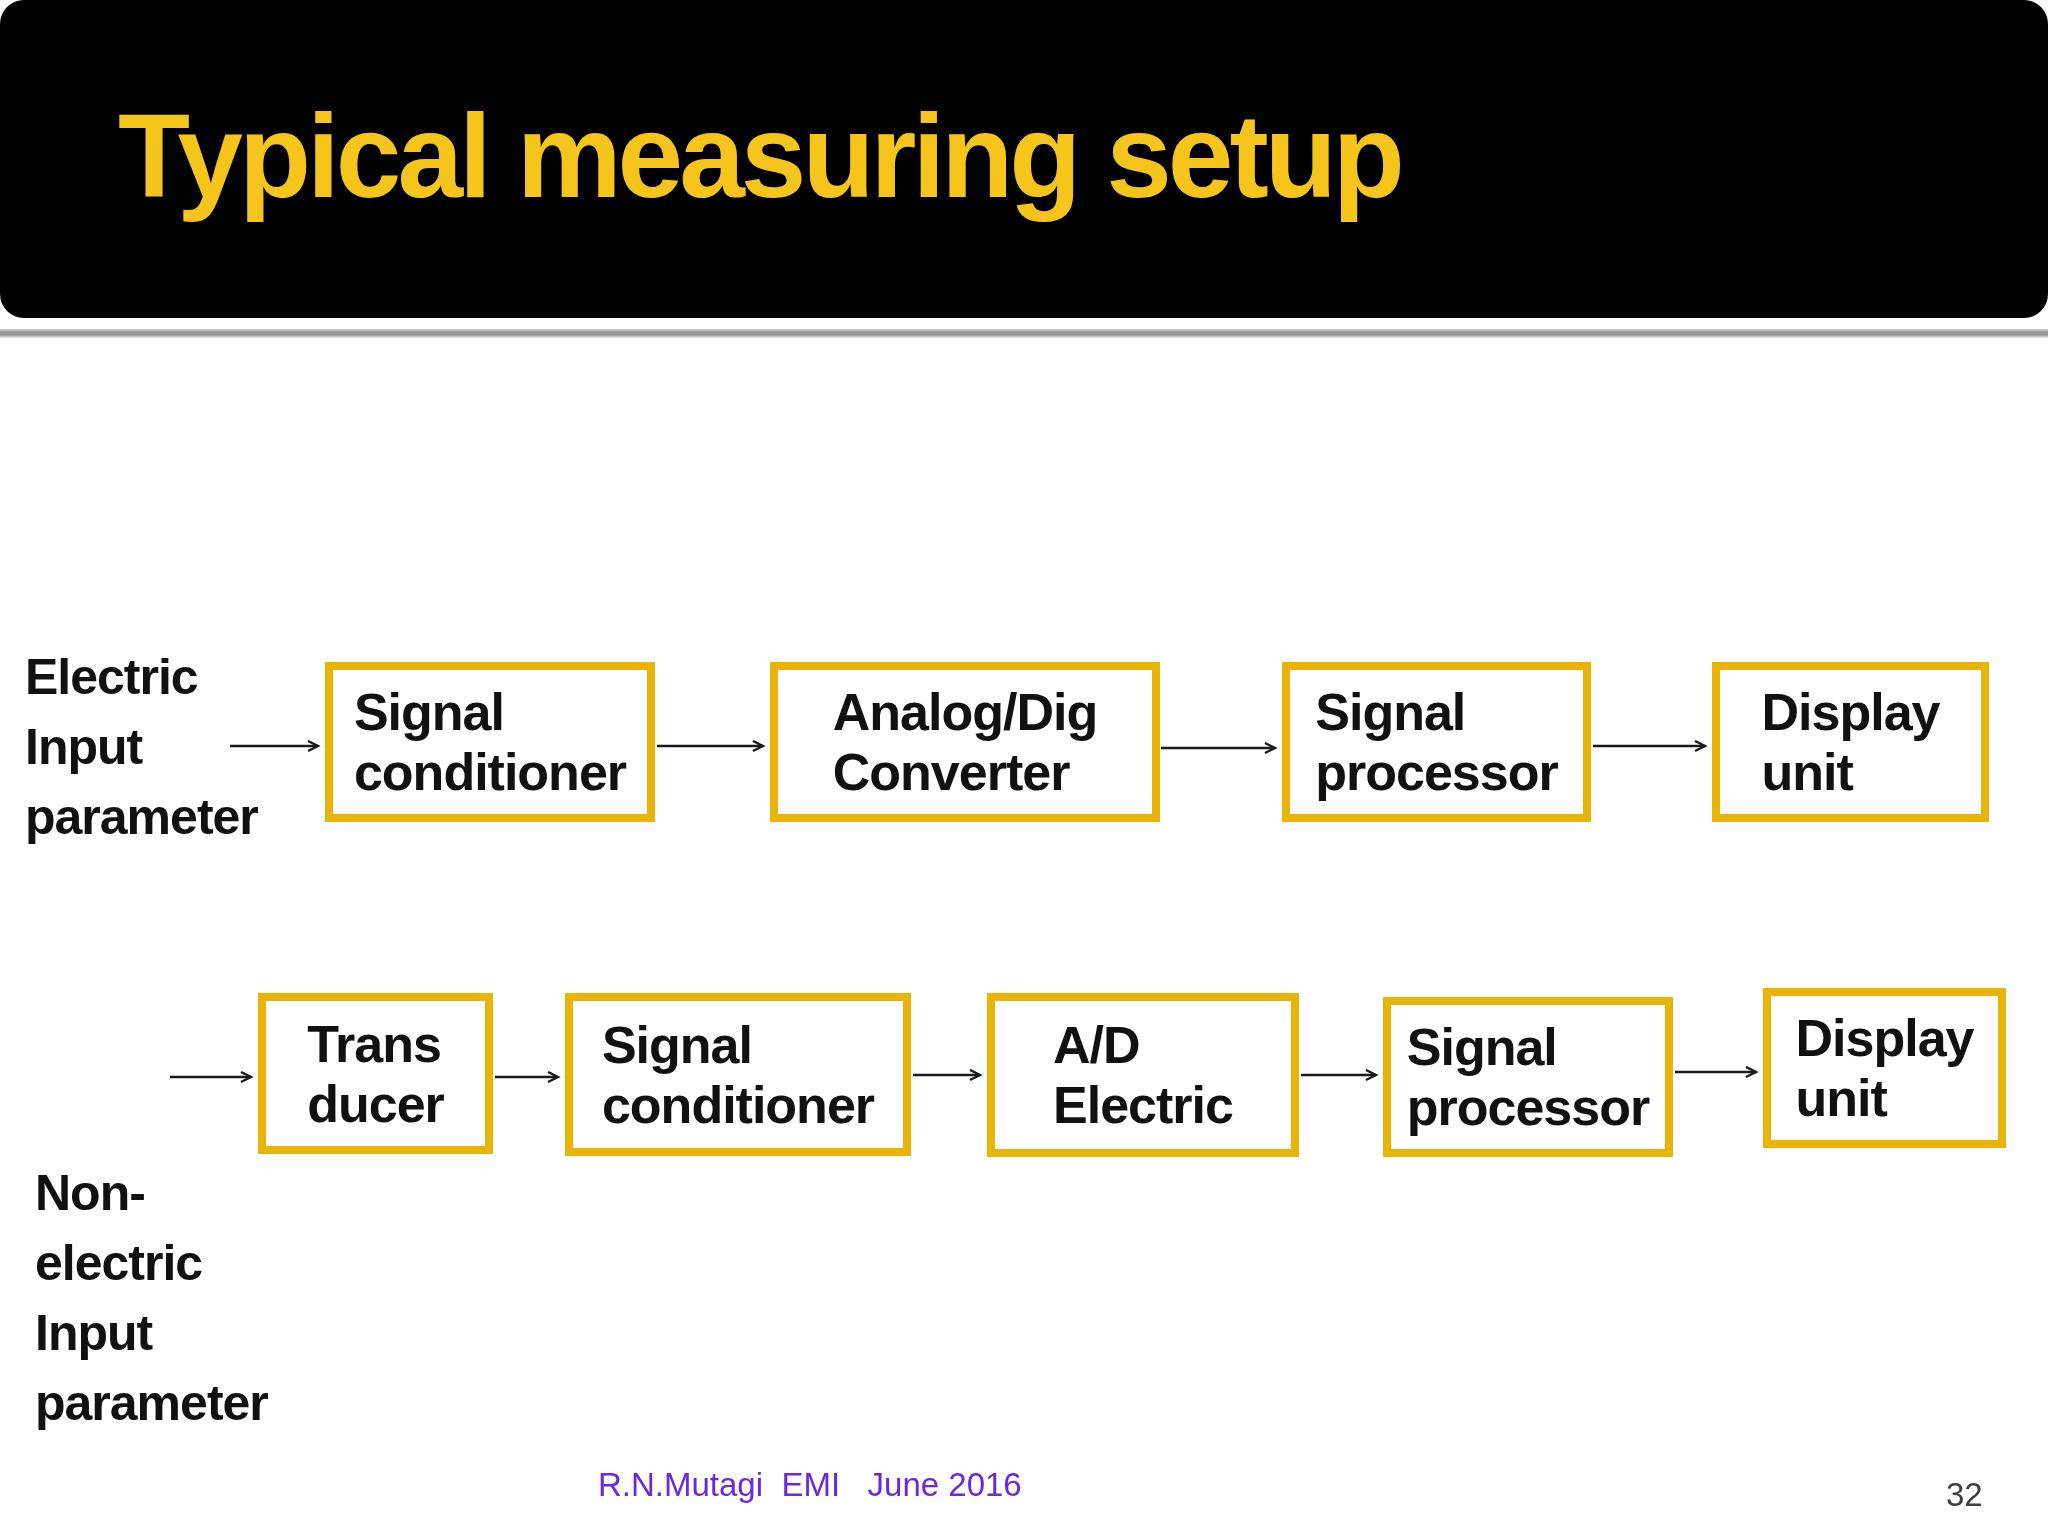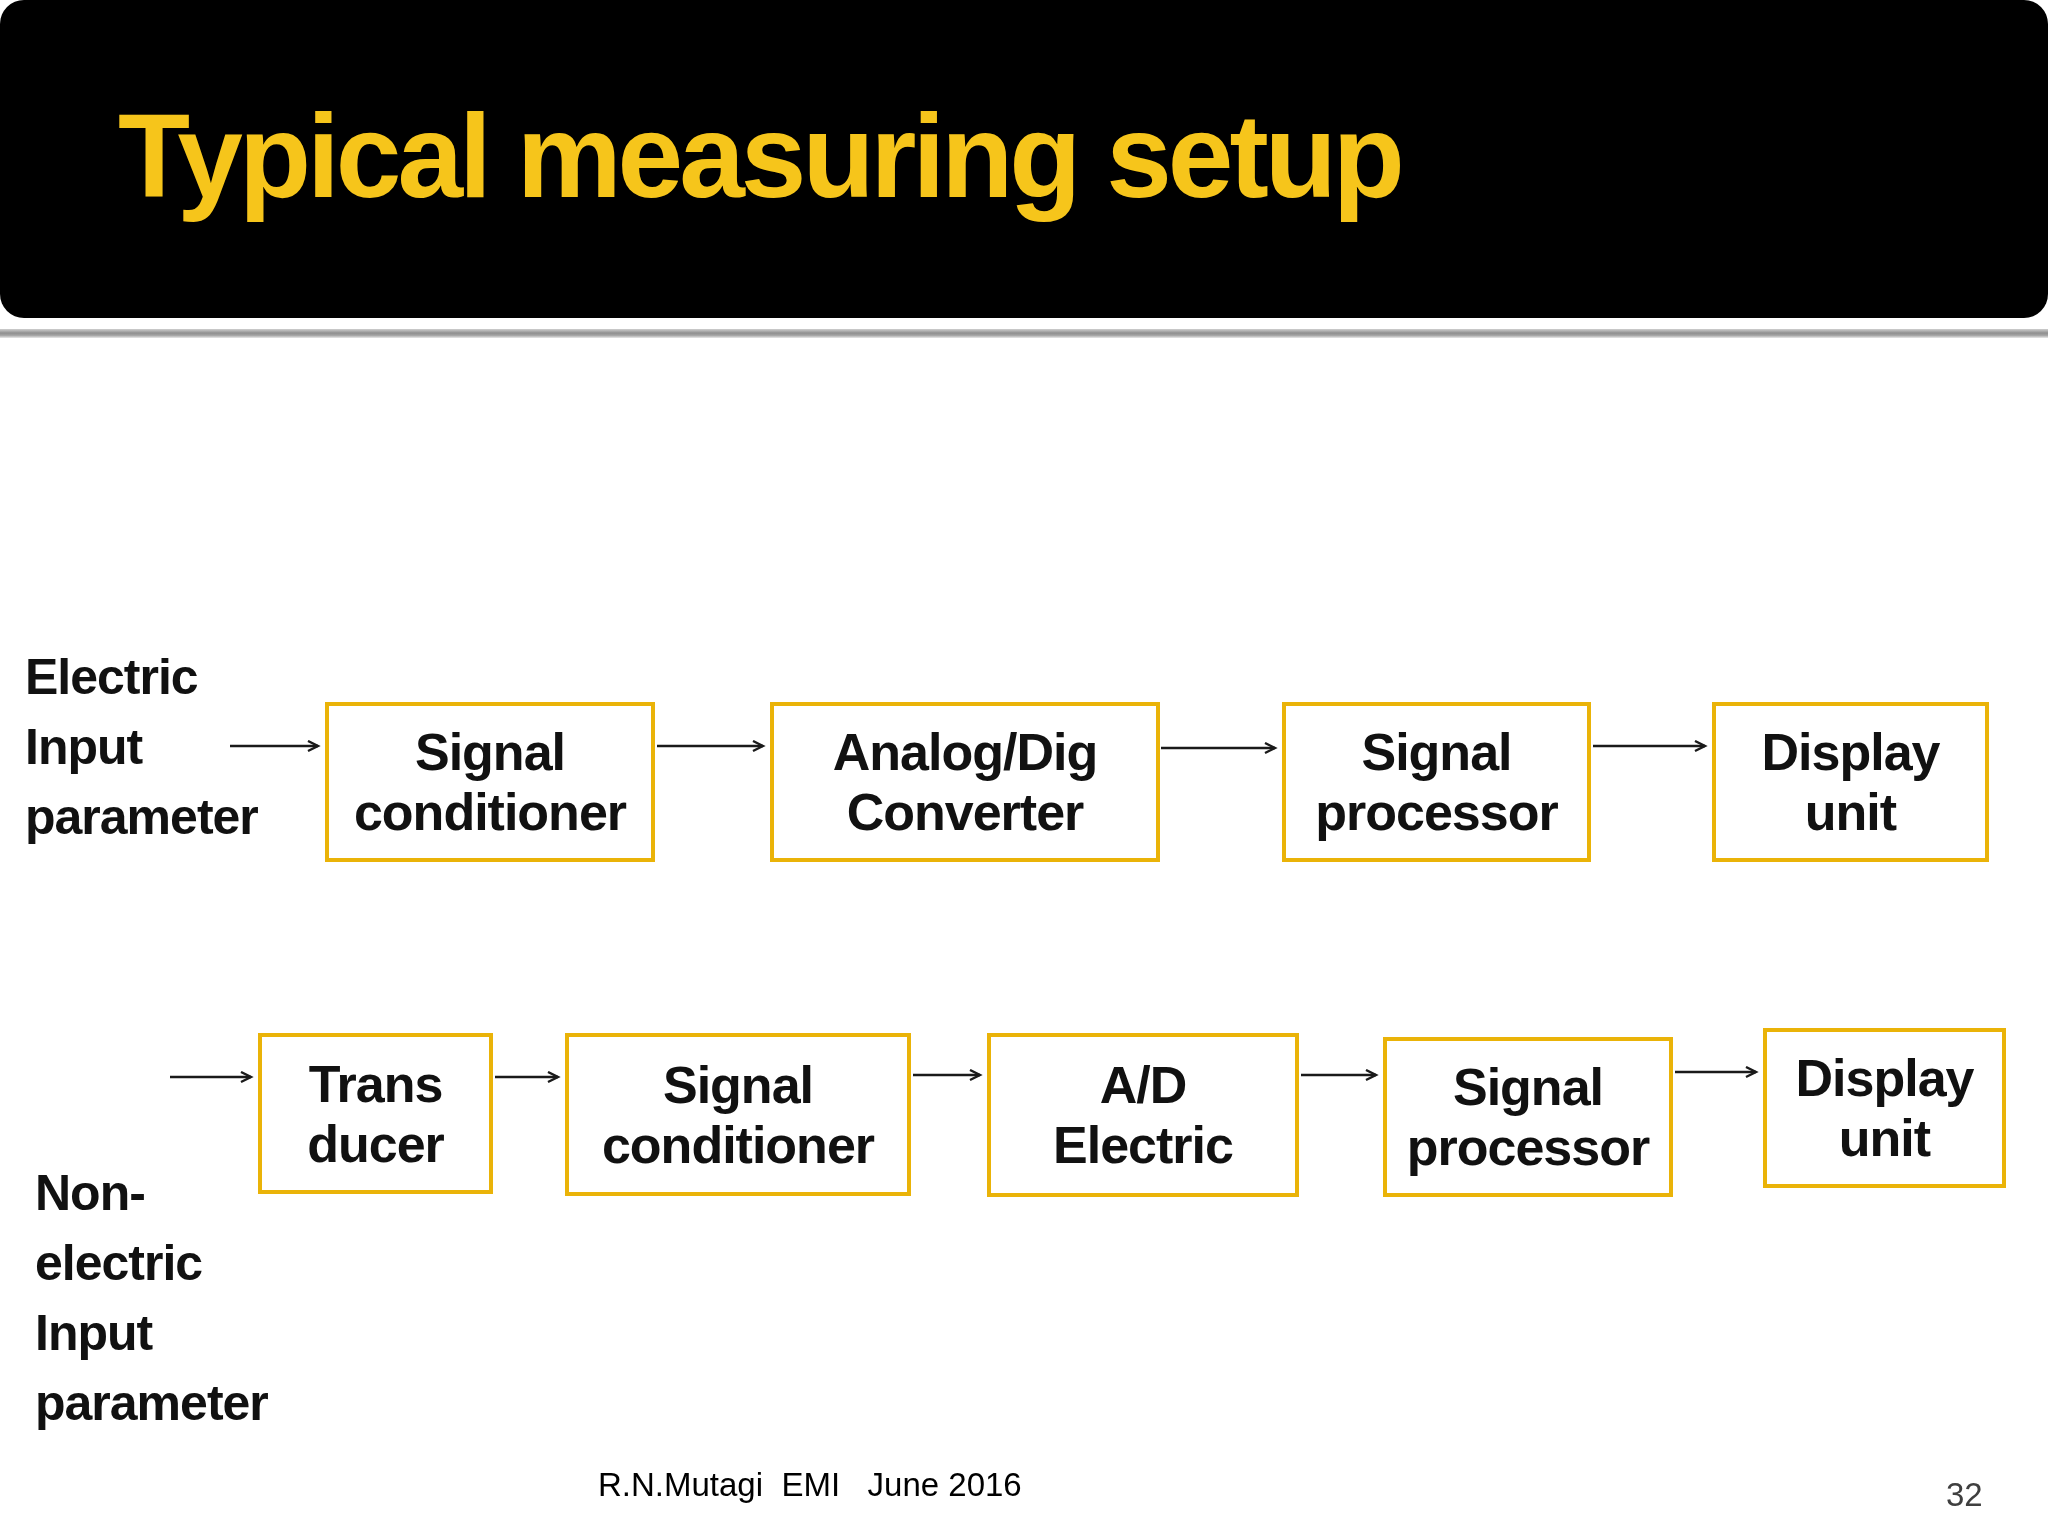--- a/index.html
+++ b/index.html
@@ -22,28 +22,27 @@
     color:#F6C51B;white-space:nowrap;line-height:1.1;
   }
   .divider{
     position:absolute;left:0;top:329px;width:2048px;height:9px;
     background:linear-gradient(#cfcfcf,#8f8f8f 45%,#a2a2a2 70%,#e8e8e8);
   }
   
   .box{
     position:absolute;
     background:#ffffff;
-    border:4px solid #eab308;
+    border:8px solid #eab308;
     display:flex;align-items:center;justify-content:center;
-    text-align:center;
+    text-align:left;
     font-size:52px;font-weight:700;color:#111111;
     letter-spacing:-1px;line-height:60px;
     white-space:pre-line;
     box-sizing:border-box;
-    margin-top:40px;
   }
   .side-label{
     position:absolute;
     text-align:left;
     font-size:50px;font-weight:700;color:#111111;
     letter-spacing:-1px;line-height:70px;
     white-space:pre-line;
   }
   
   .b1{left:325px;top:662px;width:330px;height:160px;}
@@ -58,21 +57,21 @@
   .b9{left:1763px;top:988px;width:243px;height:160px;}
 
   .lbl-electric{left:25px;top:642px;width:295px;}
   .lbl-nonelectric{left:35px;top:1158px;width:310px;}
 
   .arrows{position:absolute;left:0;top:0;width:2048px;height:1536px;pointer-events:none;}
 
   
   .footer{
     position:absolute;left:598px;top:1466px;
-    font-size:33px;color:#000000;font-weight:400;
+    font-size:33px;color:#6d28d9;font-weight:400;
     white-space:pre;
   }
   .page-number{
     position:absolute;left:1946px;top:1476px;
     font-size:33px;color:#3f3f3f;font-weight:400;
   }
 </style>
 </head>
 <body>
 

